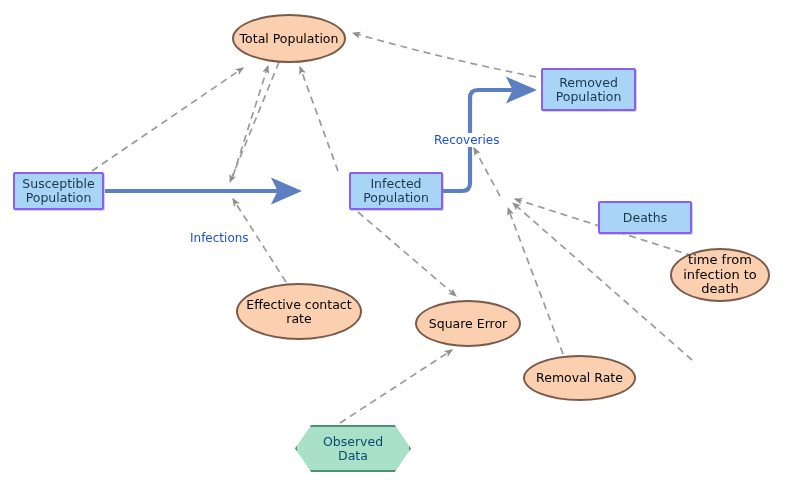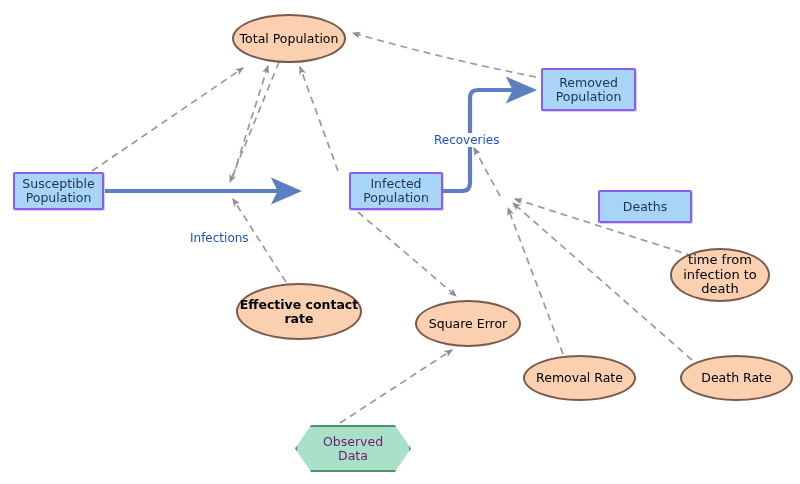--- a/index.html
+++ b/index.html
@@ -48,21 +48,21 @@
   .node.aux {
     background: #fad0b0;
     border: 2px solid #7a5a4a;
     border-radius: 50%;
     color: #000000;
     font-size: 12.5px;
   }
   .node.data {
     background: #a9e0c8;
     border: 2px solid #4f8f74;
-    color: #701a75;
+    color: #0c4a6e;
     font-size: 12.5px;
     clip-path: polygon(14% 0%, 86% 0%, 100% 50%, 86% 100%, 14% 100%, 0% 50%);
     text-align: center;
   }
   .flow-label {
     position: absolute;
     color: #1d4ed8;
     font-size: 12px;
     background: #ffffff;
     padding: 0 1px;
@@ -118,40 +118,37 @@
   <div class="node stock" style="left:305px; top:172px; width:94px; height:38px;margin-left:44px;">
     <span>Infected
 Population</span>
   </div>
 
   <div class="node stock" style="left:541px; top:68px; width:95px; height:43px;">
     <span>Removed
 Population</span>
   </div>
 
-  <div class="node stock" style="left:598px; top:190px; width:94px; height:33px;">
+  <div class="node stock" style="left:598px; top:201px; width:94px; height:33px;">
     <span>Deaths</span>
   </div>
 
-  <div class="node aux" style="left:236px; top:283px; width:126px; height:57px;font-weight:bold;">
+  <div class="node aux" style="left:236px; top:283px; width:126px; height:57px;">
     <span>Effective contact
 rate</span>
   </div>
 
   <div class="node aux" style="left:523px; top:355px; width:113px; height:46px;">
     <span>Removal Rate</span>
   </div>
 
   <div class="node aux" style="left:415px; top:300px; width:106px; height:47px;">
     <span>Square Error</span>
   </div>
 
-  <div class="node aux" style="left:680px; top:355px; width:113px; height:46px;">
-    <span>Death Rate</span>
-  </div>
 
   <div class="node aux" style="left:670px; top:248px; width:100px; height:54px; font-size:13px;">
     <span>time from
 infection to
 death</span>
   </div>
 
   <div class="node data" style="left:295px; top:425px; width:116px; height:47px;">
     <span>Observed
 Data</span>

